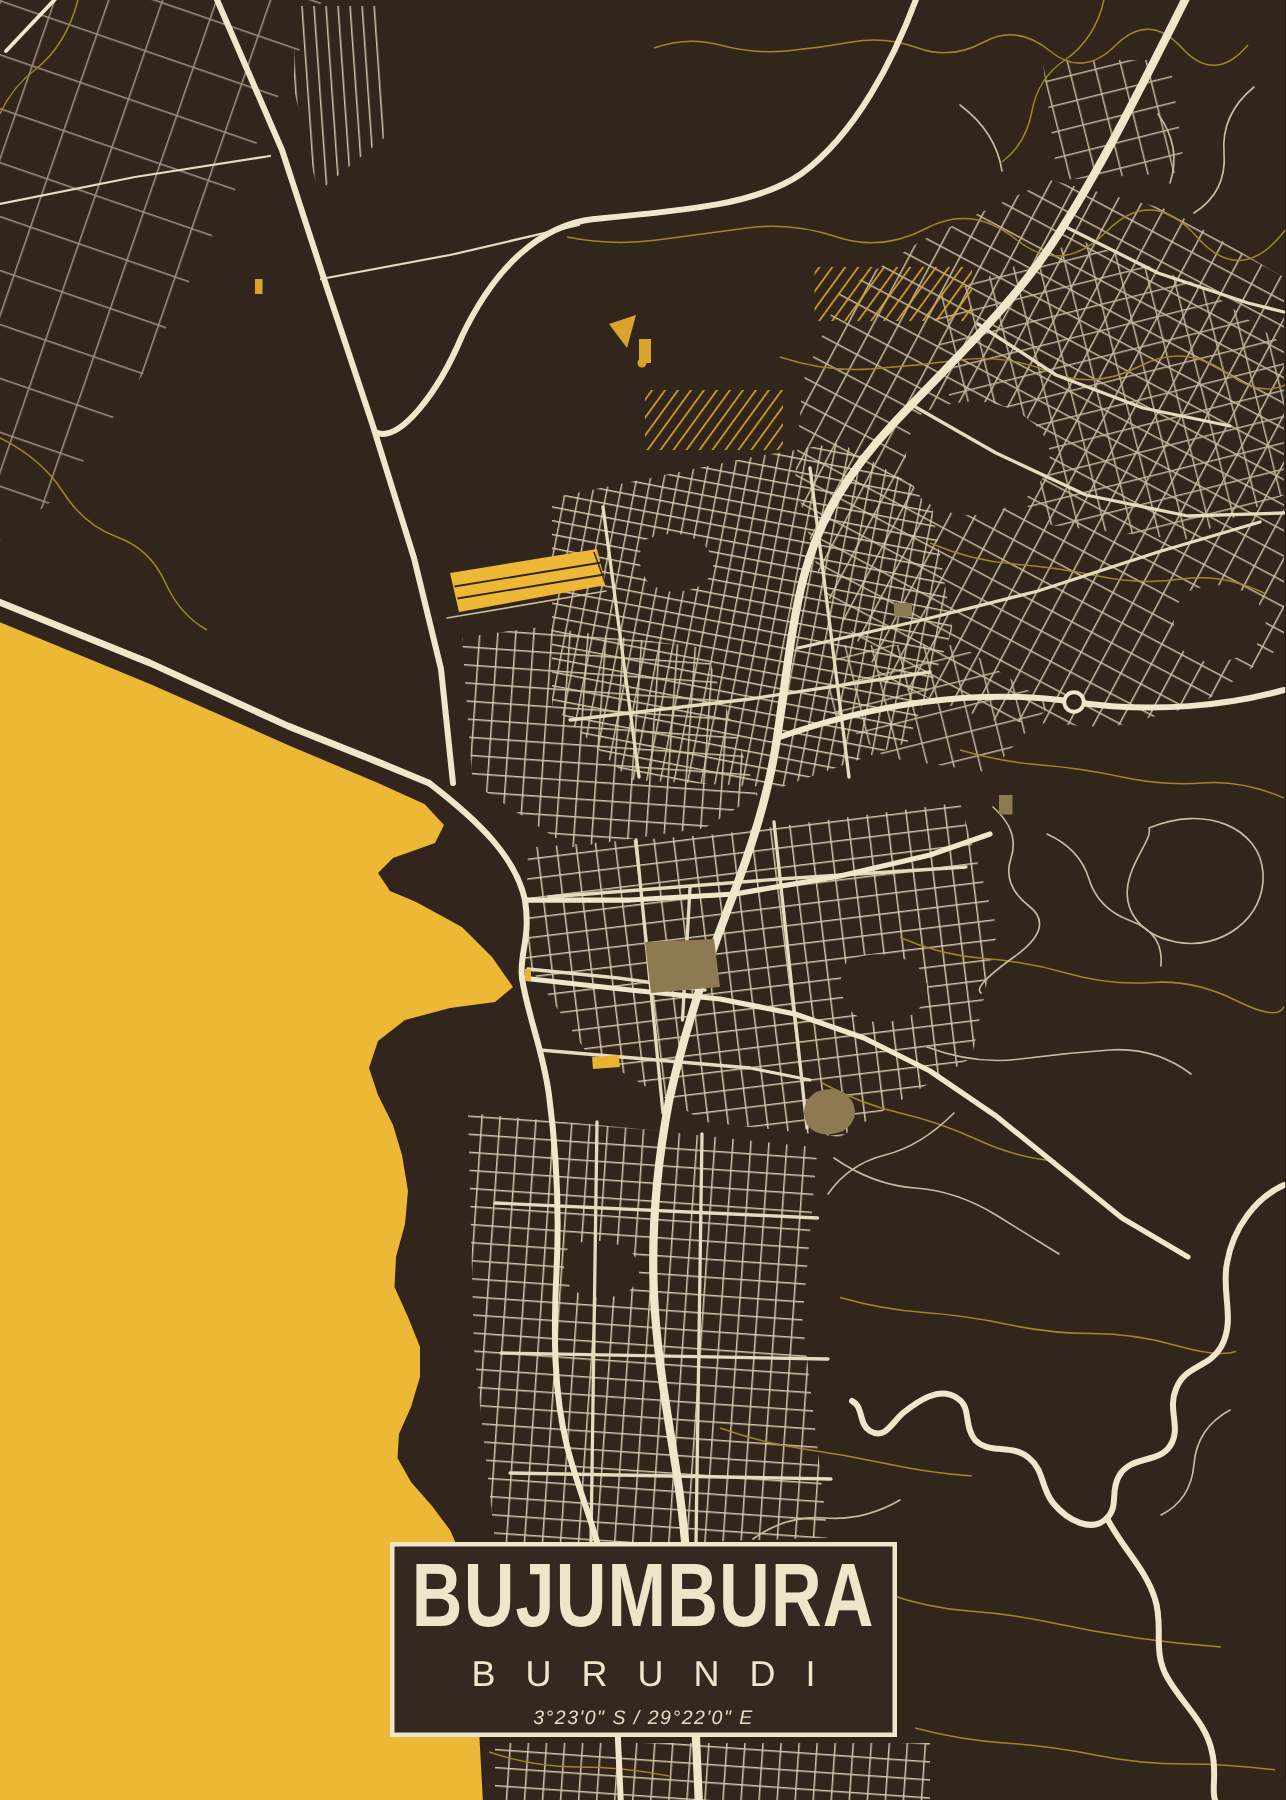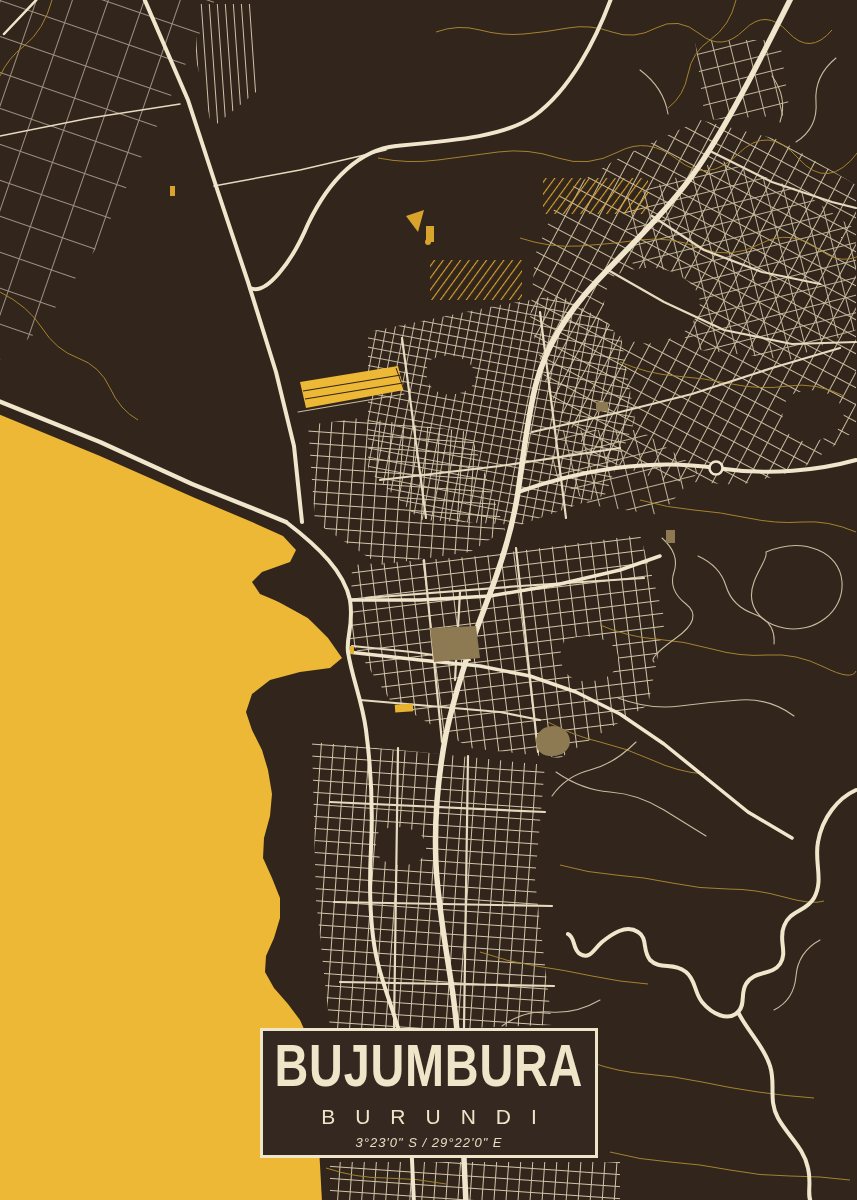--- a/index.html
+++ b/index.html
@@ -12,21 +12,21 @@
     position:absolute;left:260px;top:1028px;width:338px;height:130px;
     box-sizing:border-box;border:3px solid #efe5c9;background:#352821;
     display:flex;flex-direction:column;align-items:center;justify-content:center;
     z-index:5;
   }
   .label-title{
     color:#efe5c9;font-size:60px;font-weight:700;line-height:1;
     letter-spacing:1px;transform:scaleX(0.78);white-space:nowrap;
   }
   .label-subtitle{
-    color:#efe5c9;font-size:21px;font-weight:400;letter-spacing:20px;
+    color:#efe5c9;font-size:24px;font-weight:400;letter-spacing:20px;
     margin-right:-20px;margin-top:9px;white-space:nowrap;
   }
   .label-coords{
     color:#e7dcc0;font-size:13px;font-style:italic;letter-spacing:1px;
     margin-top:6px;white-space:nowrap;
   }
 </style>
 </head>
 <body>
 

